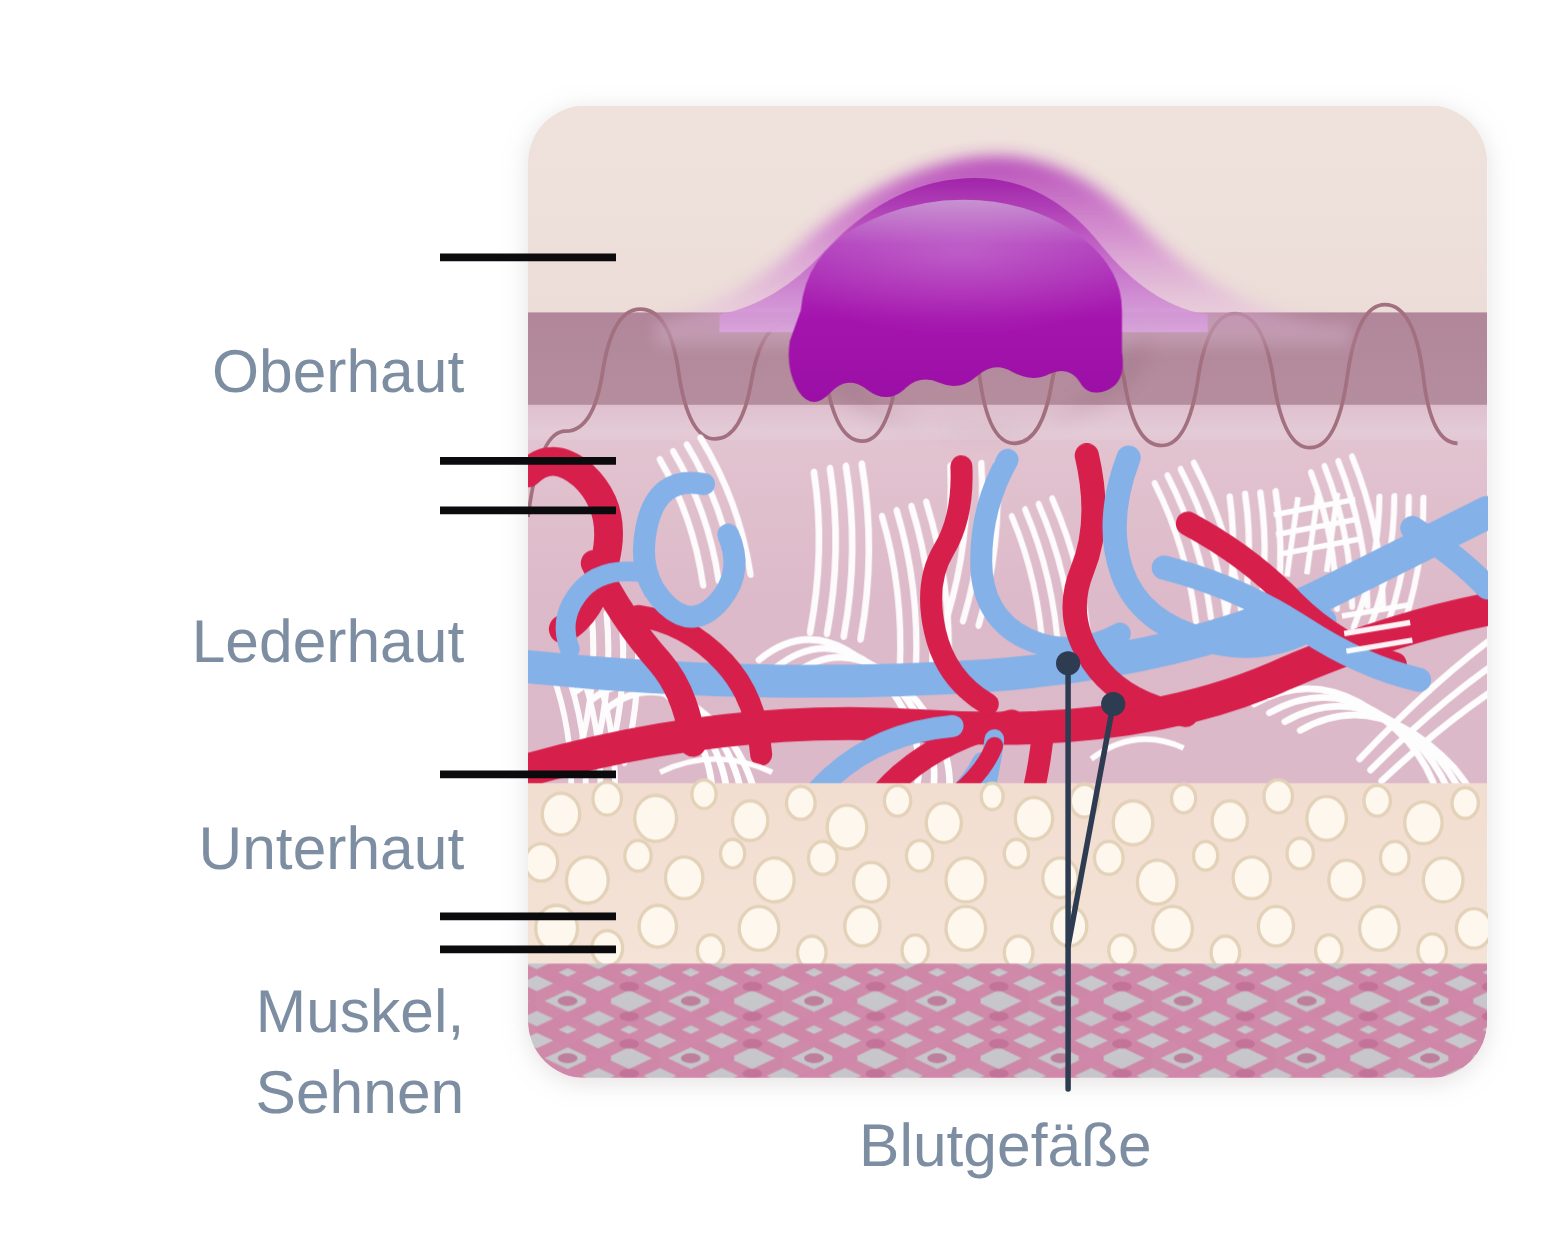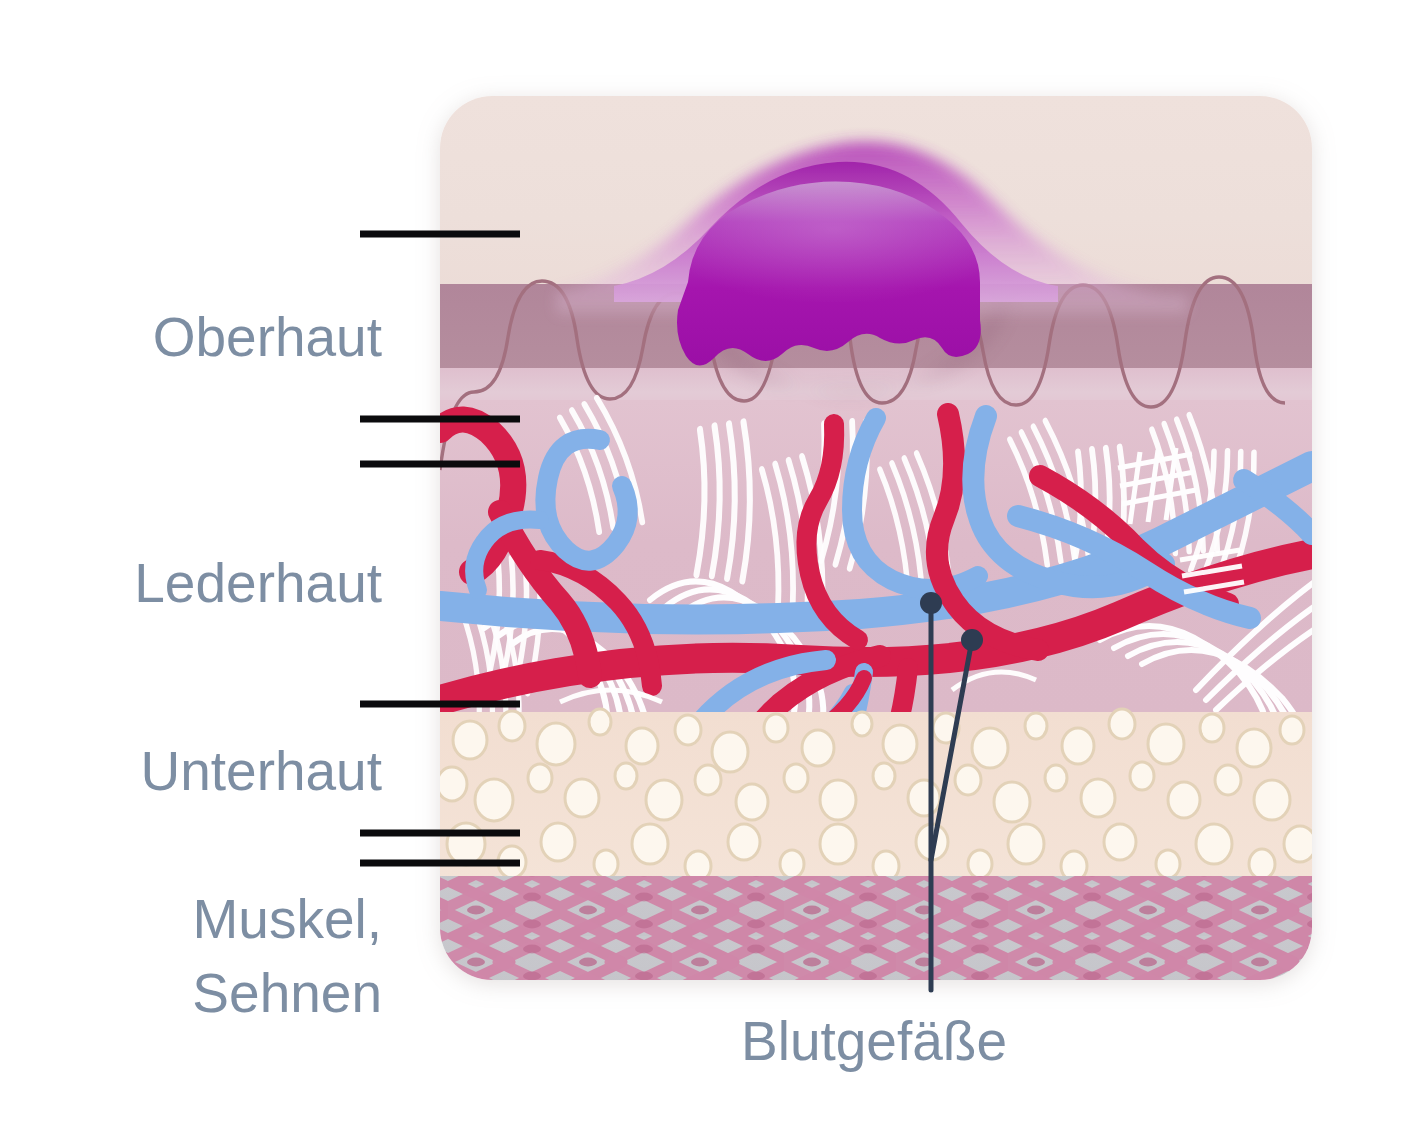--- a/index.html
+++ b/index.html
@@ -2,21 +2,21 @@
 <html lang="de"><head>
 <meta charset="utf-8">
 <title>Hautschichten Diagramm</title>
 <style>
   html,body{margin:0;padding:0;background:#ffffff;}
   body{
     width:1404px;height:1122px;
     font-family:"Liberation Sans","DejaVu Sans",sans-serif;
     overflow:hidden;position:relative;
   }
-  #stage{position:absolute;inset:0;width:1244px;height:1122px;}
+  #stage{position:absolute;inset:0;width:1244px;height:1122px;margin-left:40px;}
   #stage svg{display:block;width:1404px;height:1122px;}
 
   .lbl{
     font-family:"Liberation Sans","DejaVu Sans",sans-serif;
     font-weight:400;
     fill:#7d8ea3;
   }
   .lbl-layer{font-size:55px;text-anchor:end;}
   .lbl-vessel{font-size:55px;text-anchor:middle;}
   .leader{stroke:#0b0b0d;stroke-width:7;stroke-linecap:butt;}

